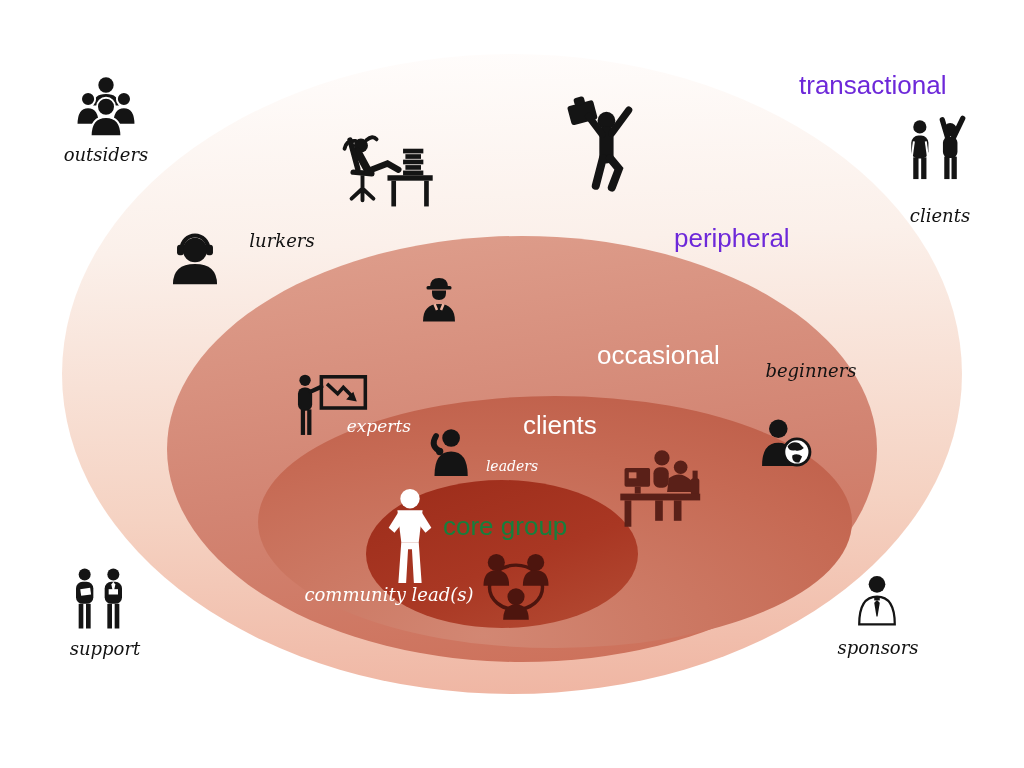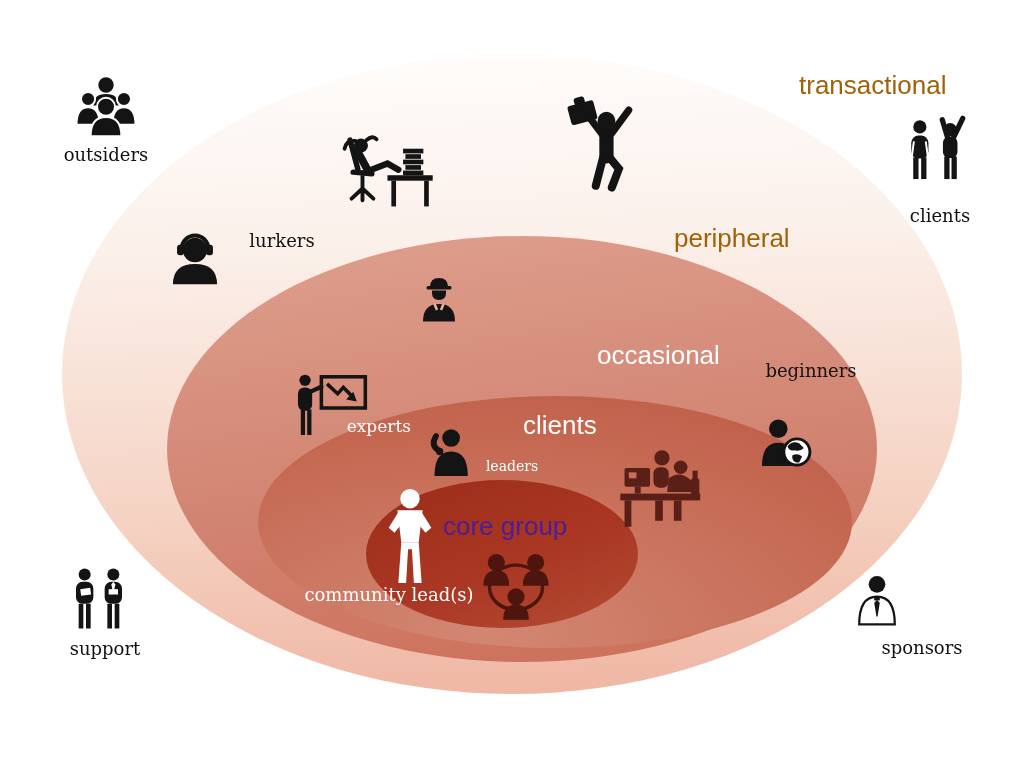--- a/index.html
+++ b/index.html
@@ -20,55 +20,55 @@
   .ring-active{
     left:258px;top:396px;width:594px;height:252px;z-index:3;
     background:radial-gradient(120% 135% at 38% 95%,#d28773 0%,#c66a54 55%,#b85440 100%);
   }
   .ring-core{
     left:366px;top:480px;width:272px;height:148px;z-index:4;
     background:linear-gradient(160deg,#9c2c1a 0%,#a93723 55%,#b54c34 100%);
   }
   .lbl-ring{
     position:absolute;z-index:6;font-size:26px;line-height:1.1;
-    font-family:"Liberation Sans",sans-serif;color:#a16207;white-space:nowrap;
+    font-family:"Liberation Sans",sans-serif;color:#6d28d9;white-space:nowrap;
   }
   .lbl-member{
-    position:absolute;z-index:7;font-family:"DejaVu Serif",serif;
+    position:absolute;z-index:7;font-family:"DejaVu Serif",serif;font-style:italic;
     font-size:18px;line-height:1.1;color:#121212;text-align:center;white-space:nowrap;
   }
   .white{color:#ffffff;}
   .fig{position:absolute;z-index:6;}
   .fig svg{display:block;width:100%;height:100%;fill:#141414;}
 </style>
 </head>
 <body>
 
 <div id="stage">
 
   <div class="ring ring-peripheral"></div>
   <div class="ring ring-occasional"></div>
   <div class="ring ring-active"></div>
   <div class="ring ring-core"></div>
 
   <div class="lbl-ring" style="left:799px;top:71px;">transactional</div>
   <div class="lbl-ring" style="left:674px;top:207px;margin-top:17px;">peripheral</div>
   <div class="lbl-ring white" style="left:597px;top:341px;">occasional</div>
   <div class="lbl-ring white" style="left:523px;top:411px;">clients</div>
-  <div class="lbl-ring" style="left:443px;top:512px;color:#4c1d95;">core group</div>
+  <div class="lbl-ring" style="left:443px;top:512px;color:#15803d;">core group</div>
 
   <div class="lbl-member" style="left:56px;top:145px;width:100px;">outsiders</div>
   <div class="lbl-member" style="left:232px;top:231px;width:100px;">lurkers</div>
   <div class="lbl-member" style="left:890px;top:206px;width:100px;">clients</div>
   <div class="lbl-member" style="left:761px;top:349px;width:100px;margin-top:12px;">beginners</div>
   <div class="lbl-member white" style="left:311px;top:417px;width:100px;font-size:17px;text-align:right;">experts</div>
   <div class="lbl-member white" style="left:462px;top:459px;width:100px;font-size:14px;">leaders</div>
   <div class="lbl-member white" style="left:299px;top:585px;width:180px;">community lead(s)</div>
   <div class="lbl-member" style="left:55px;top:639px;width:100px;">support</div>
-  <div class="lbl-member" style="left:872px;top:638px;width:100px;text-align:center;">sponsors</div>
+  <div class="lbl-member" style="left:828px;top:638px;width:100px;text-align:center;">sponsors</div>
 
   <div class="fig" style="left:74px;top:75px;width:64px;height:66px;">
     <svg viewBox="0 0 100 100">
       <circle cx="50" cy="14" r="12"></circle>
       <path d="M30 46 Q30 28 50 28 Q70 28 70 46 Z"></path>
       <circle cx="22" cy="36" r="11" stroke="#ffffff" stroke-width="3"></circle>
       <path d="M4 76 Q4 49 22 49 Q40 49 40 76 Z" stroke="#ffffff" stroke-width="3"></path>
       <circle cx="78" cy="36" r="11" stroke="#ffffff" stroke-width="3"></circle>
       <path d="M60 76 Q60 49 78 49 Q96 49 96 76 Z" stroke="#ffffff" stroke-width="3"></path>
       <circle cx="50" cy="48" r="14" stroke="#ffffff" stroke-width="3"></circle>

